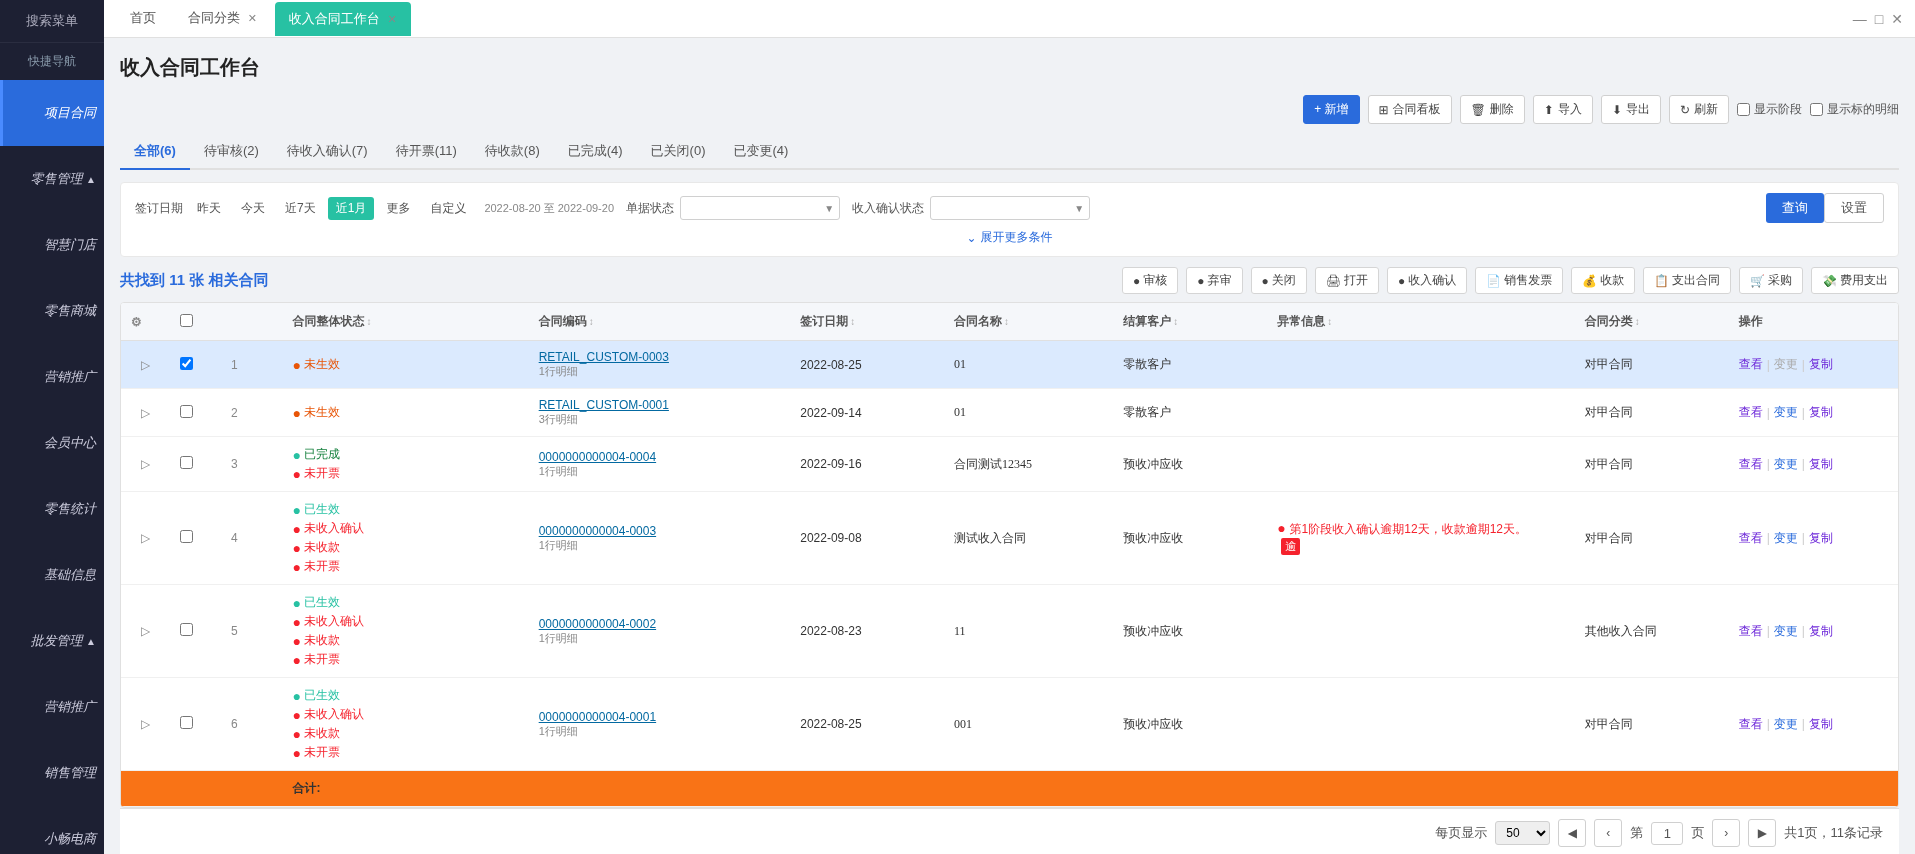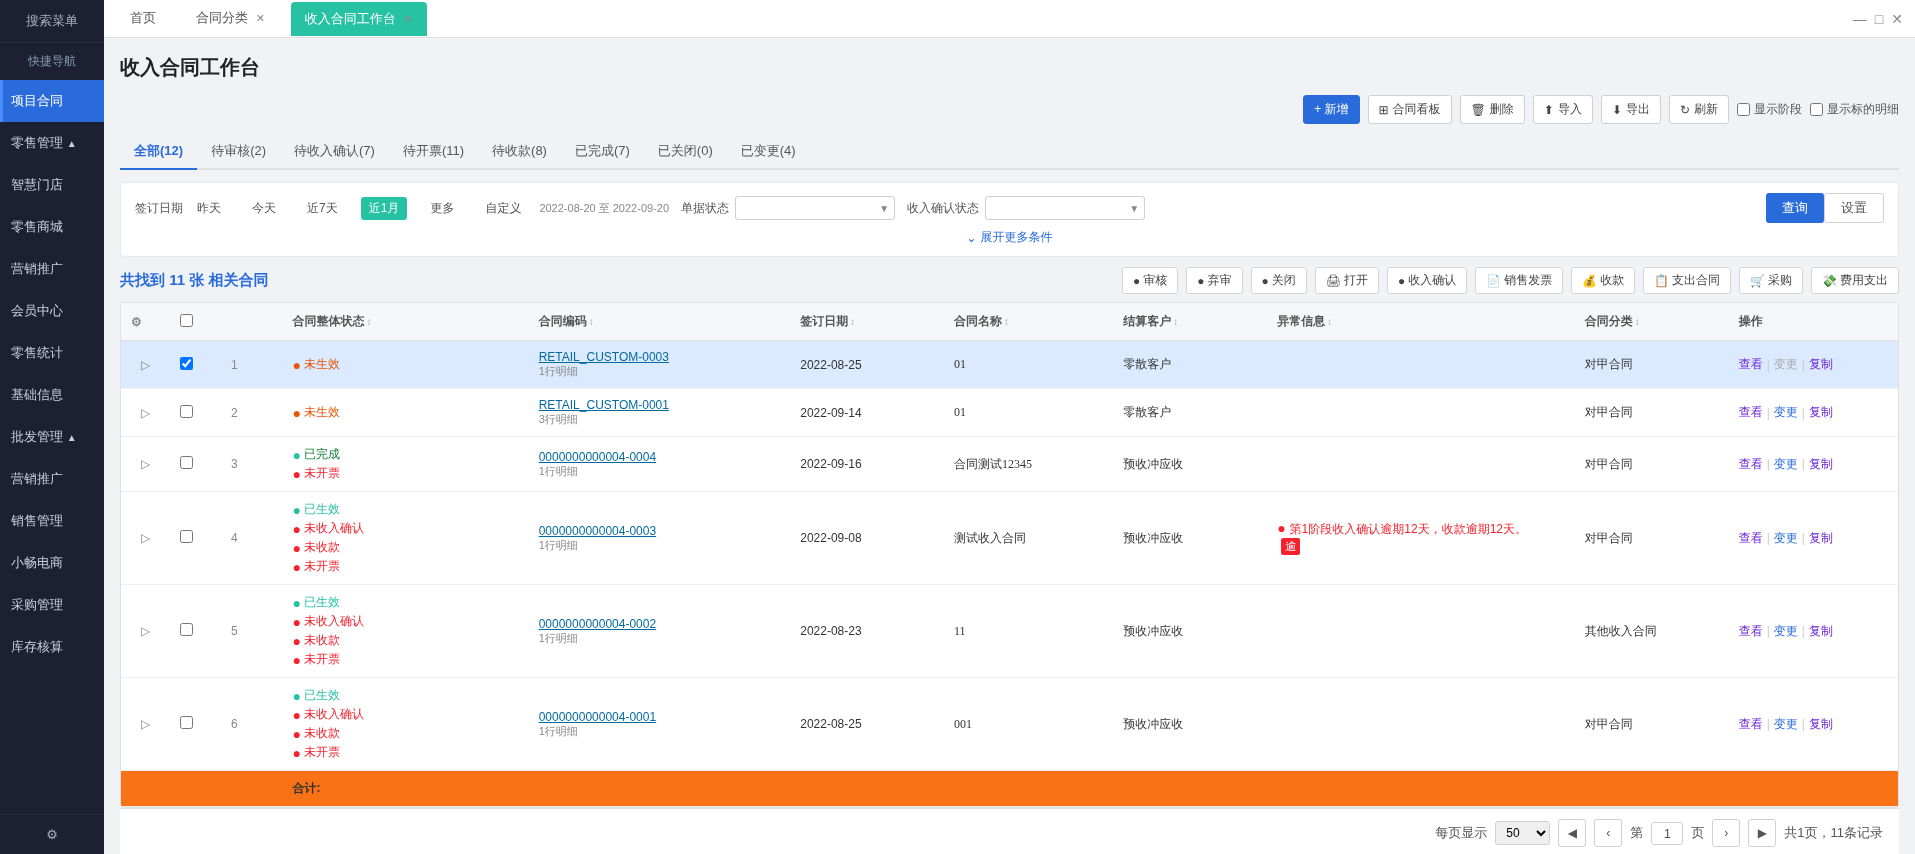--- a/index.html
+++ b/index.html
@@ -2,30 +2,30 @@
 <html><head>
   <meta charset="utf-8">
   <style>
     * { box-sizing: border-box; margin: 0; padding: 0; }
     body { font-family: 'Microsoft YaHei', Arial, sans-serif; font-size: 13px; background: #f0f2f5; color: #333; display: flex; height: 854px; overflow: hidden; }
 
     
     .sidebar { width: 104px; background: #1d2033; display: flex; flex-direction: column; height: 100%; flex-shrink: 0; }
     .sidebar-search { padding: 12px 8px; color: #aab; font-size: 13px; cursor: pointer; text-align: center; border-bottom: 1px solid #2a2d40; }
     .sidebar-section { padding: 10px 8px; color: #8899aa; font-size: 12px; text-align: center; cursor: pointer; }
-    .sidebar-item { padding: 12px 8px; color: #ccd; font-size: 13px; text-align: left; cursor: pointer; border-left: 3px solid transparent; }
+    .sidebar-item { padding: 24px 8px; color: #ccd; font-size: 13px; text-align: right; cursor: pointer; border-left: 3px solid transparent; font-style: italic; }
     .sidebar-item.active { background: #2a6bdc; border-left: 3px solid #4a8bff; color: #fff; }
     .sidebar-arrow { font-size: 10px; }
     .sidebar-bottom { margin-top: auto; padding: 12px 8px; color: #aab; text-align: center; cursor: pointer; border-top: 1px solid #2a2d40; }
 
     
     .main { flex: 1; display: flex; flex-direction: column; background: #f0f2f5; overflow: hidden; }
 
     
-    .tab-bar { background: #fff; display: flex; align-items: center; border-bottom: 1px solid #e0e0e0; padding: 0 12px; height: 38px; gap: 12px; }
+    .tab-bar { background: #fff; display: flex; align-items: center; border-bottom: 1px solid #e0e0e0; padding: 0 12px; height: 38px; gap: 4px; }
     .tab { padding: 8px 14px; font-size: 13px; cursor: pointer; color: #555; border-bottom: 2px solid transparent; white-space: nowrap; }
     .tab.active { color: #fff; background: #27c1a3; border-radius: 4px 4px 0 0; padding: 8px 14px; border-bottom: none; }
     .tab-close { margin-left: 4px; color: #888; font-size: 11px; }
     .window-controls { margin-left: auto; display: flex; gap: 8px; color: #888; font-size: 14px; cursor: pointer; }
 
     
     .content { flex: 1; overflow: auto; padding: 16px; }
     .page-title { font-size: 20px; font-weight: bold; color: #222; margin-bottom: 14px; }
 
     
@@ -38,21 +38,21 @@
     
     .filter-tabs { display: flex; gap: 0; border-bottom: 2px solid #e0e0e0; margin-bottom: 12px; flex-wrap: wrap; }
     .filter-tab { padding: 8px 14px; cursor: pointer; font-size: 13px; color: #555; border-bottom: 2px solid transparent; margin-bottom: -2px; white-space: nowrap; }
     .filter-tab.active { color: #2a6bdc; border-bottom: 2px solid #2a6bdc; font-weight: bold; }
 
     
     .filter-bar { background: #fff; border: 1px solid #e8e8e8; border-radius: 4px; padding: 10px 14px; margin-bottom: 10px; }
     .filter-row { display: flex; align-items: center; gap: 12px; flex-wrap: wrap; }
     .filter-group { display: flex; align-items: center; gap: 6px; }
     .filter-label { font-size: 12px; color: #555; white-space: nowrap; }
-    .filter-date-options { display: flex; gap: 15px; align-items: center; }
+    .filter-date-options { display: flex; gap: 4px; align-items: center; }
     .filter-date-btn { padding: 3px 8px; font-size: 12px; color: #555; cursor: pointer; border-radius: 3px; }
     .filter-date-btn.active { background: #27c1a3; color: #fff; border-radius: 3px; }
     .filter-date-range { font-size: 11px; color: #888; margin-left: 4px; }
     .filter-select { border: 1px solid #d0d0d0; border-radius: 3px; padding: 4px 24px 4px 8px; font-size: 12px; color: #555; background: #fff; cursor: pointer; min-width: 160px; appearance: none; }
     .filter-select-wrap { position: relative; display: inline-block; }
     .filter-select-wrap::after { content: '▼'; position: absolute; right: 6px; top: 50%; transform: translateY(-50%); font-size: 10px; color: #888; pointer-events: none; }
     .filter-expand { display: flex; align-items: center; gap: 4px; color: #2a6bdc; font-size: 12px; cursor: pointer; margin: 6px auto 0; width: fit-content; }
     .filter-action-btns { display: flex; margin-left: auto; }
     .btn-query { background: #2a6bdc; color: #fff; border: none; border-radius: 3px; padding: 5px 16px; font-size: 13px; cursor: pointer; }
     .btn-setting { background: #fff; color: #555; border: 1px solid #d0d0d0; border-radius: 3px; padding: 5px 16px; font-size: 13px; cursor: pointer; }
@@ -195,26 +195,26 @@
         <input type="checkbox" style="">
         <span>显示阶段</span>
       </label>
       <label class="toolbar-check">
         <input type="checkbox" style="">
         <span>显示标的明细</span>
       </label>
     </div>
 
     <div class="filter-tabs">
-      <div class="filter-tab active">全部(12)</div>
+      <div class="filter-tab active">全部(6)</div>
       <div class="filter-tab">待审核(2)</div>
       <div class="filter-tab">待收入确认(7)</div>
       <div class="filter-tab">待开票(11)</div>
       <div class="filter-tab">待收款(8)</div>
-      <div class="filter-tab">已完成(7)</div>
+      <div class="filter-tab">已完成(4)</div>
       <div class="filter-tab">已关闭(0)</div>
       <div class="filter-tab">已变更(4)</div>
     </div>
 
     <div class="filter-bar">
       <div class="filter-row">
         <div class="filter-group">
           <span class="filter-label">签订日期</span>
           <div class="filter-date-options">
             <span class="filter-date-btn">昨天</span>

